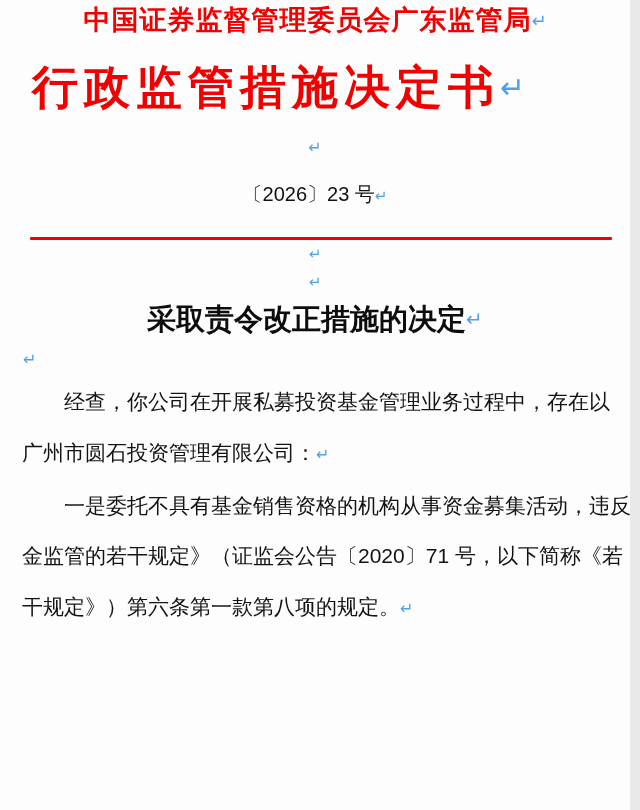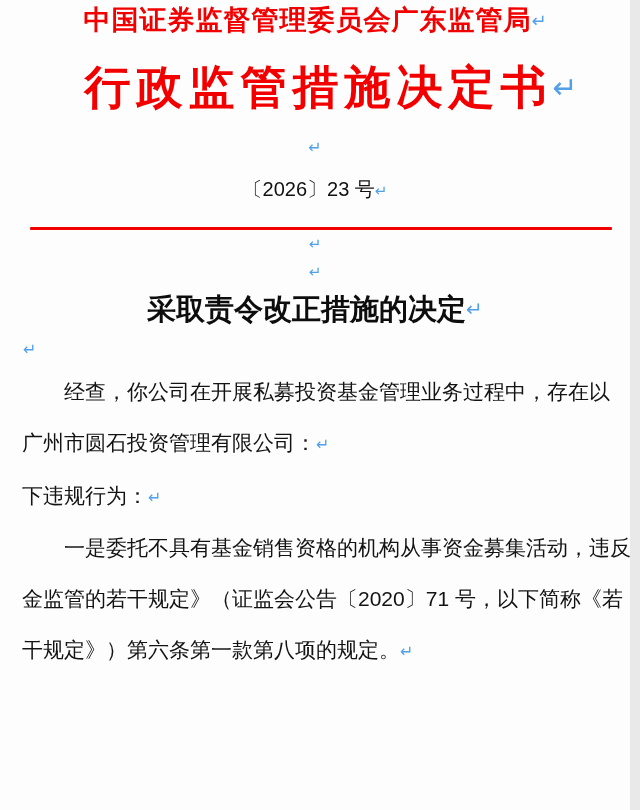--- a/index.html
+++ b/index.html
@@ -30,39 +30,38 @@
     color:var(--red);
     font-weight:700;
     font-size:27px;
     line-height:30px;
     letter-spacing:1px;
     white-space:nowrap;
   }
   .org-title .mark{font-size:18px;vertical-align:2px;}
   .doc-title{
     margin-top:25px;
-    text-align:center;
     color:var(--red);
     font-weight:900;
     font-size:46px;
     line-height:52px;
     letter-spacing:6px;
     white-space:nowrap;
     padding-left:32px;
   }
   .doc-title .mark{font-size:30px;font-weight:400;vertical-align:5px;}
   .markline{font-size:16px;line-height:24px;}
   .markline.center{text-align:center;}
   .markline.left{padding-left:23px;}
   .ml-a{margin-top:22px;}
   .doc-number{
     margin-top:16px;
     text-align:center;
     font-size:20px;
-    line-height:26px;
+    line-height:36px;
     color:#111;
   }
   .doc-number .mark{font-size:15px;}
   .red-rule{
     margin:23px 0 0 30px;
     width:582px;height:3px;
     background:var(--red);
     border-radius:1px;
   }
   .ml-b,.ml-c{line-height:27px;font-size:15px;}
@@ -110,21 +109,20 @@
 
   <div class="subject l2"><span>采取责令改正措施的决定</span><span class="mark">↵</span></div>
 
   <div class="markline left ml-d"><span class="mark">↵</span></div>
 
   <div class="body-text">
 
     <div class="bl indent"><span>经查，你公司在开展私募投资基金管理业务过程中，存在以</span></div>
 
     <div class="bl"><span>广州市圆石投资管理有限公司：</span><span class="mark">↵</span></div>
-    <div class="bl"><span>下违规行为：</span><span class="mark">↵</span></div>
 
     <div class="bl indent"><span class="bold-lead">一是</span><span>委托不具有基金销售资格的机构从事资金募集活动，违反</span></div>
     <div class="bl"><span>金监管的若干规定》（证监会公告〔2020〕71 号，以下简称《若</span></div>
     <div class="bl"><span>干规定》）第六条第一款第八项的规定。</span><span class="mark">↵</span></div>
 
   </div>
 
 </div>
 
 </body></html>

